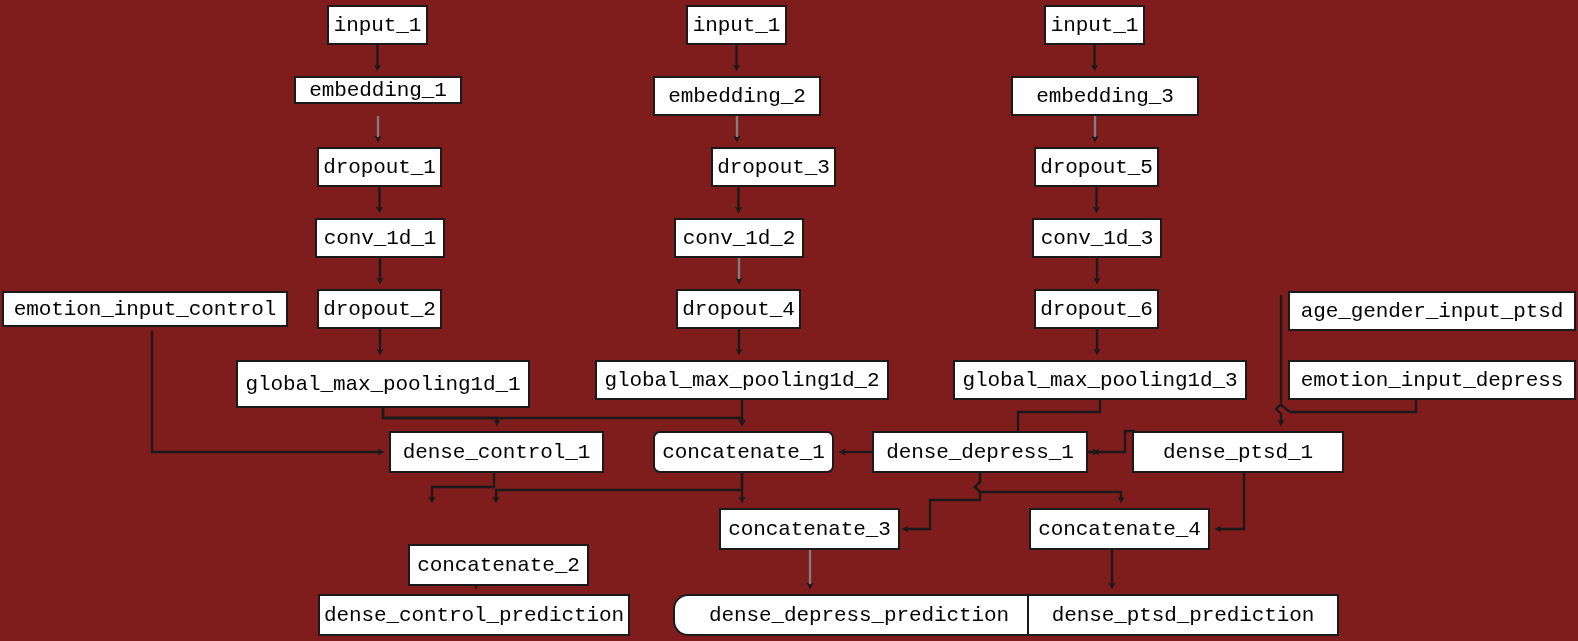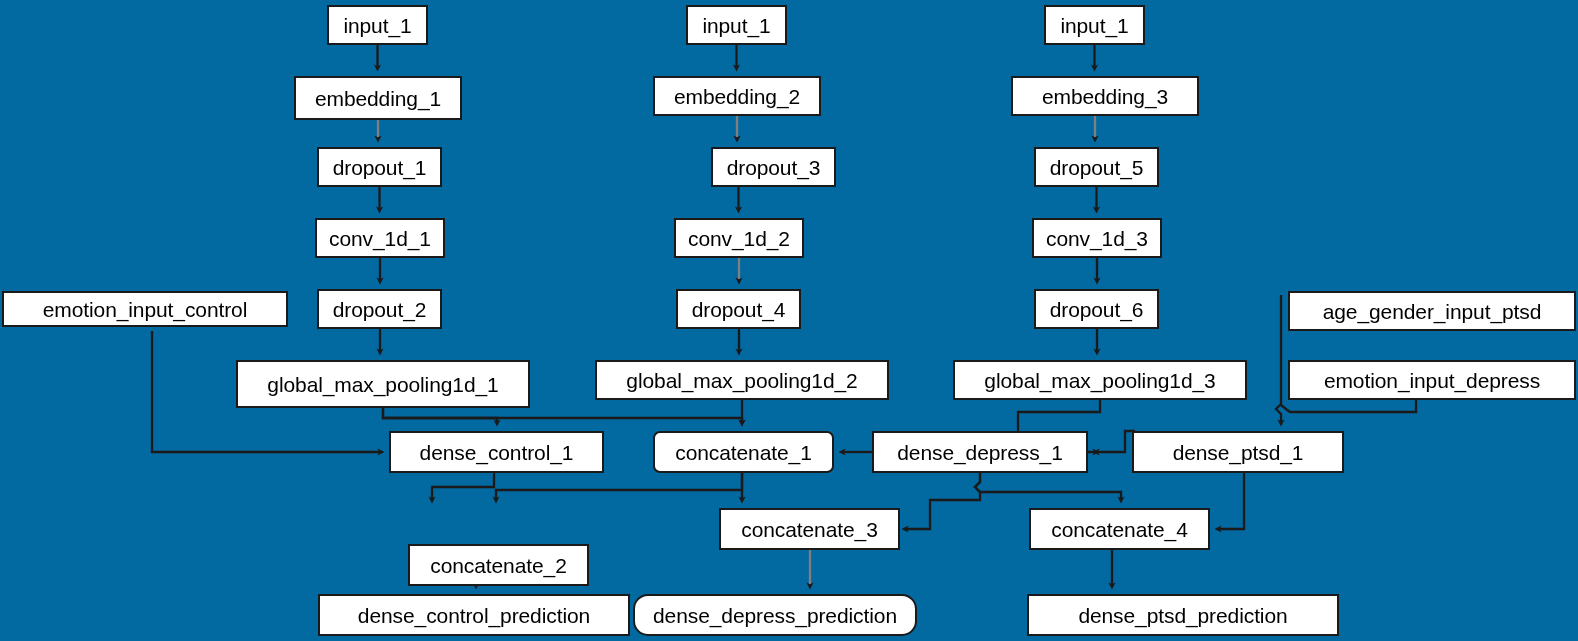--- a/index.html
+++ b/index.html
@@ -5,22 +5,22 @@
 <style>
   html, body {
     margin: 0;
     padding: 0;
     background: #ffffff;
   }
   #canvas {
     position: relative;
     width: 1578px;
     height: 641px;
-    background: #0369a1;
-    font-family: Liberation Sans, sans-serif;
+    background: #7f1d1d;
+    font-family: Liberation Mono, monospace;
     overflow: hidden;
   }
   .node {
     position: absolute;
     box-sizing: border-box;
     border: 2px solid #1a1a1a;
     background: #ffffff;
     color: #000000;
     font-size: 21px;
     line-height: 1;
@@ -106,21 +106,21 @@
 
       <path stroke="#1a1a1a" marker-end="url(#ah-black)" d="M1244,473 L1244,529 L1218,529"></path>
 
       <path stroke="#808080" marker-end="url(#ah-black)" d="M476,550 L476,586"></path>
       <path stroke="#808080" marker-end="url(#ah-black)" d="M810,550 L810,586"></path>
       <path stroke="#1a1a1a" marker-end="url(#ah-black)" d="M1112,550 L1112,586"></path>
     </g>
   </svg>
 
   <div class="node" style="left: 327px; top: 5px; width: 101px; height: 40px;">input_1</div>
-  <div class="node" style="left: 294px; top: 76px; width: 168px; height: 44px;">embedding_1</div>
+  <div class="node" style="left: 294px; top: 76px; width: 168px; height: 28px;">embedding_1</div>
   <div class="node" style="left: 317px; top: 147px; width: 125px; height: 40px;">dropout_1</div>
   <div class="node" style="left: 315px; top: 218px; width: 130px; height: 40px;">conv_1d_1</div>
   <div class="node" style="left: 317px; top: 289px; width: 125px; height: 40px;">dropout_2</div>
   <div class="node" style="left: 236px; top: 360px; width: 294px; height: 48px;">global_max_pooling1d_1</div>
 
   <div class="node" style="left: 686px; top: 5px; width: 101px; height: 40px;">input_1</div>
   <div class="node" style="left: 653px; top: 76px; width: 168px; height: 40px;">embedding_2</div>
   <div class="node" style="left: 711px; top: 147px; width: 125px; height: 40px;">dropout_3</div>
   <div class="node" style="left: 674px; top: 218px; width: 130px; height: 40px;">conv_1d_2</div>
   <div class="node" style="left: 676px; top: 289px; width: 125px; height: 40px;">dropout_4</div>
@@ -140,16 +140,16 @@
   <div class="node" style="left: 389px; top: 431px; width: 215px; height: 42px;">dense_control_1</div>
   <div class="node" style="left: 653px; top: 431px; width: 181px; height: 42px; border-radius: 7px;">concatenate_1</div>
   <div class="node" style="left: 872px; top: 431px; width: 216px; height: 42px;">dense_depress_1</div>
   <div class="node" style="left: 1132px; top: 431px; width: 212px; height: 42px;">dense_ptsd_1</div>
 
   <div class="node" style="left: 408px; top: 508px; width: 181px; height: 42px; margin-top: 36px;">concatenate_2</div>
   <div class="node" style="left: 719px; top: 508px; width: 181px; height: 42px;">concatenate_3</div>
   <div class="node" style="left: 1029px; top: 508px; width: 181px; height: 42px;">concatenate_4</div>
 
   <div class="node" style="left: 318px; top: 594px; width: 312px; height: 42px;">dense_control_prediction</div>
-  <div class="node" style="left: 633px; top: 594px; width: 284px; height: 42px; border-radius: 15px;">dense_depress_prediction</div>
+  <div class="node" style="left: 673px; top: 594px; width: 372px; height: 42px; border-radius: 15px;">dense_depress_prediction</div>
   <div class="node" style="left: 1027px; top: 594px; width: 312px; height: 42px;">dense_ptsd_prediction</div>
 
 </div>
 
 </body></html>

